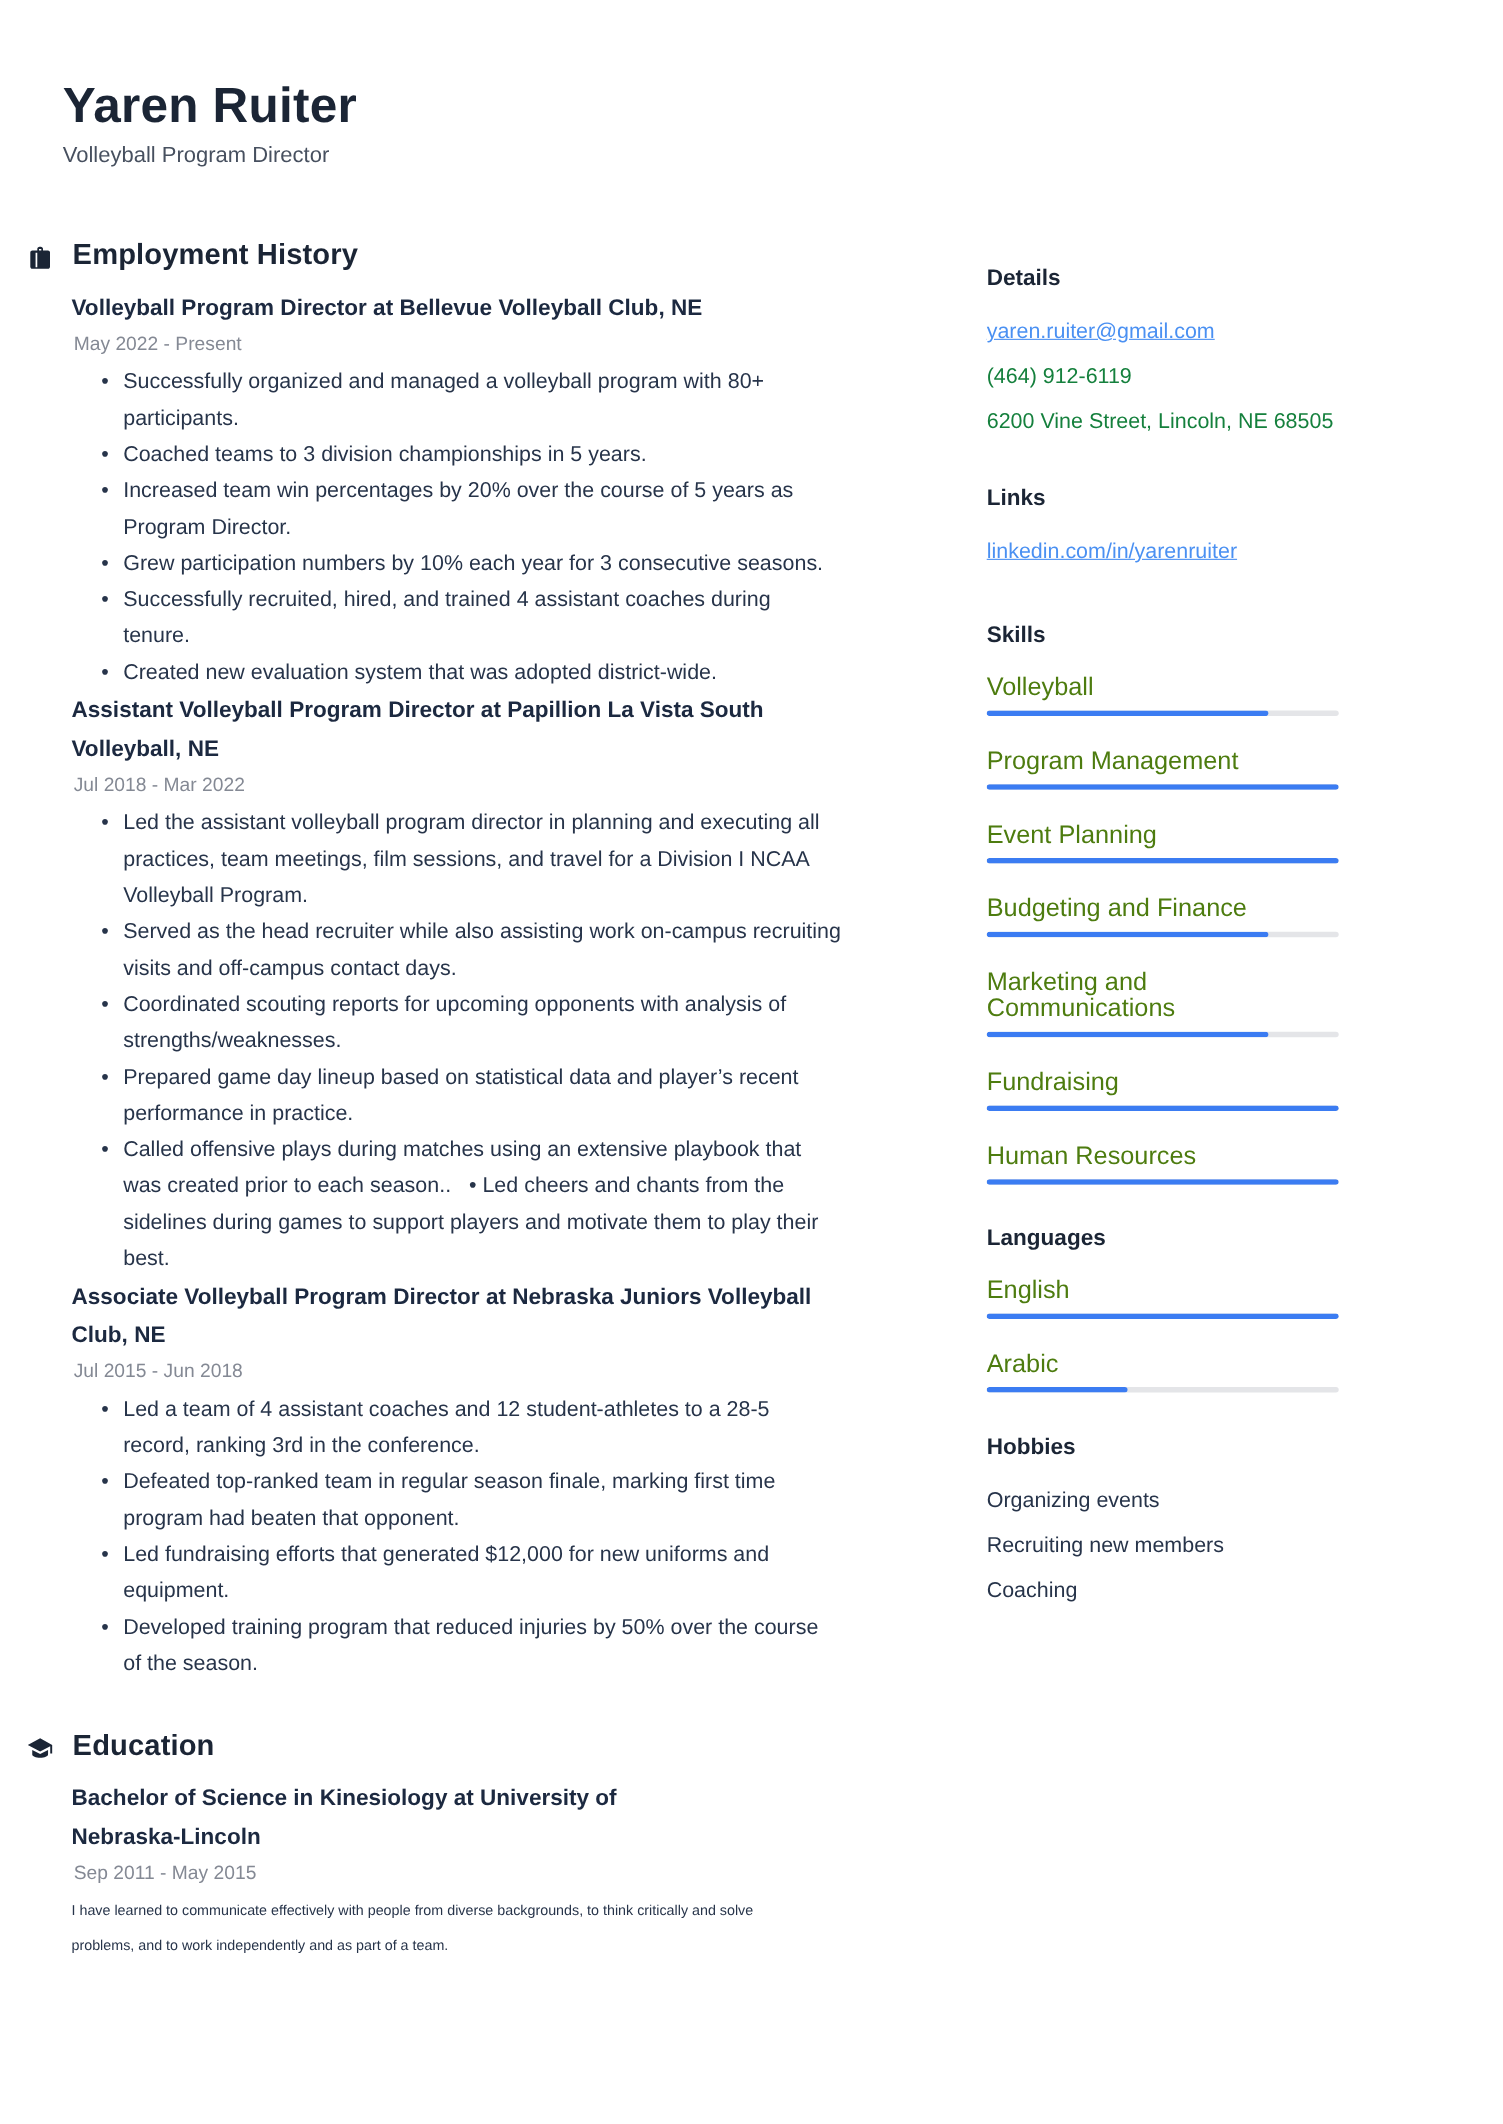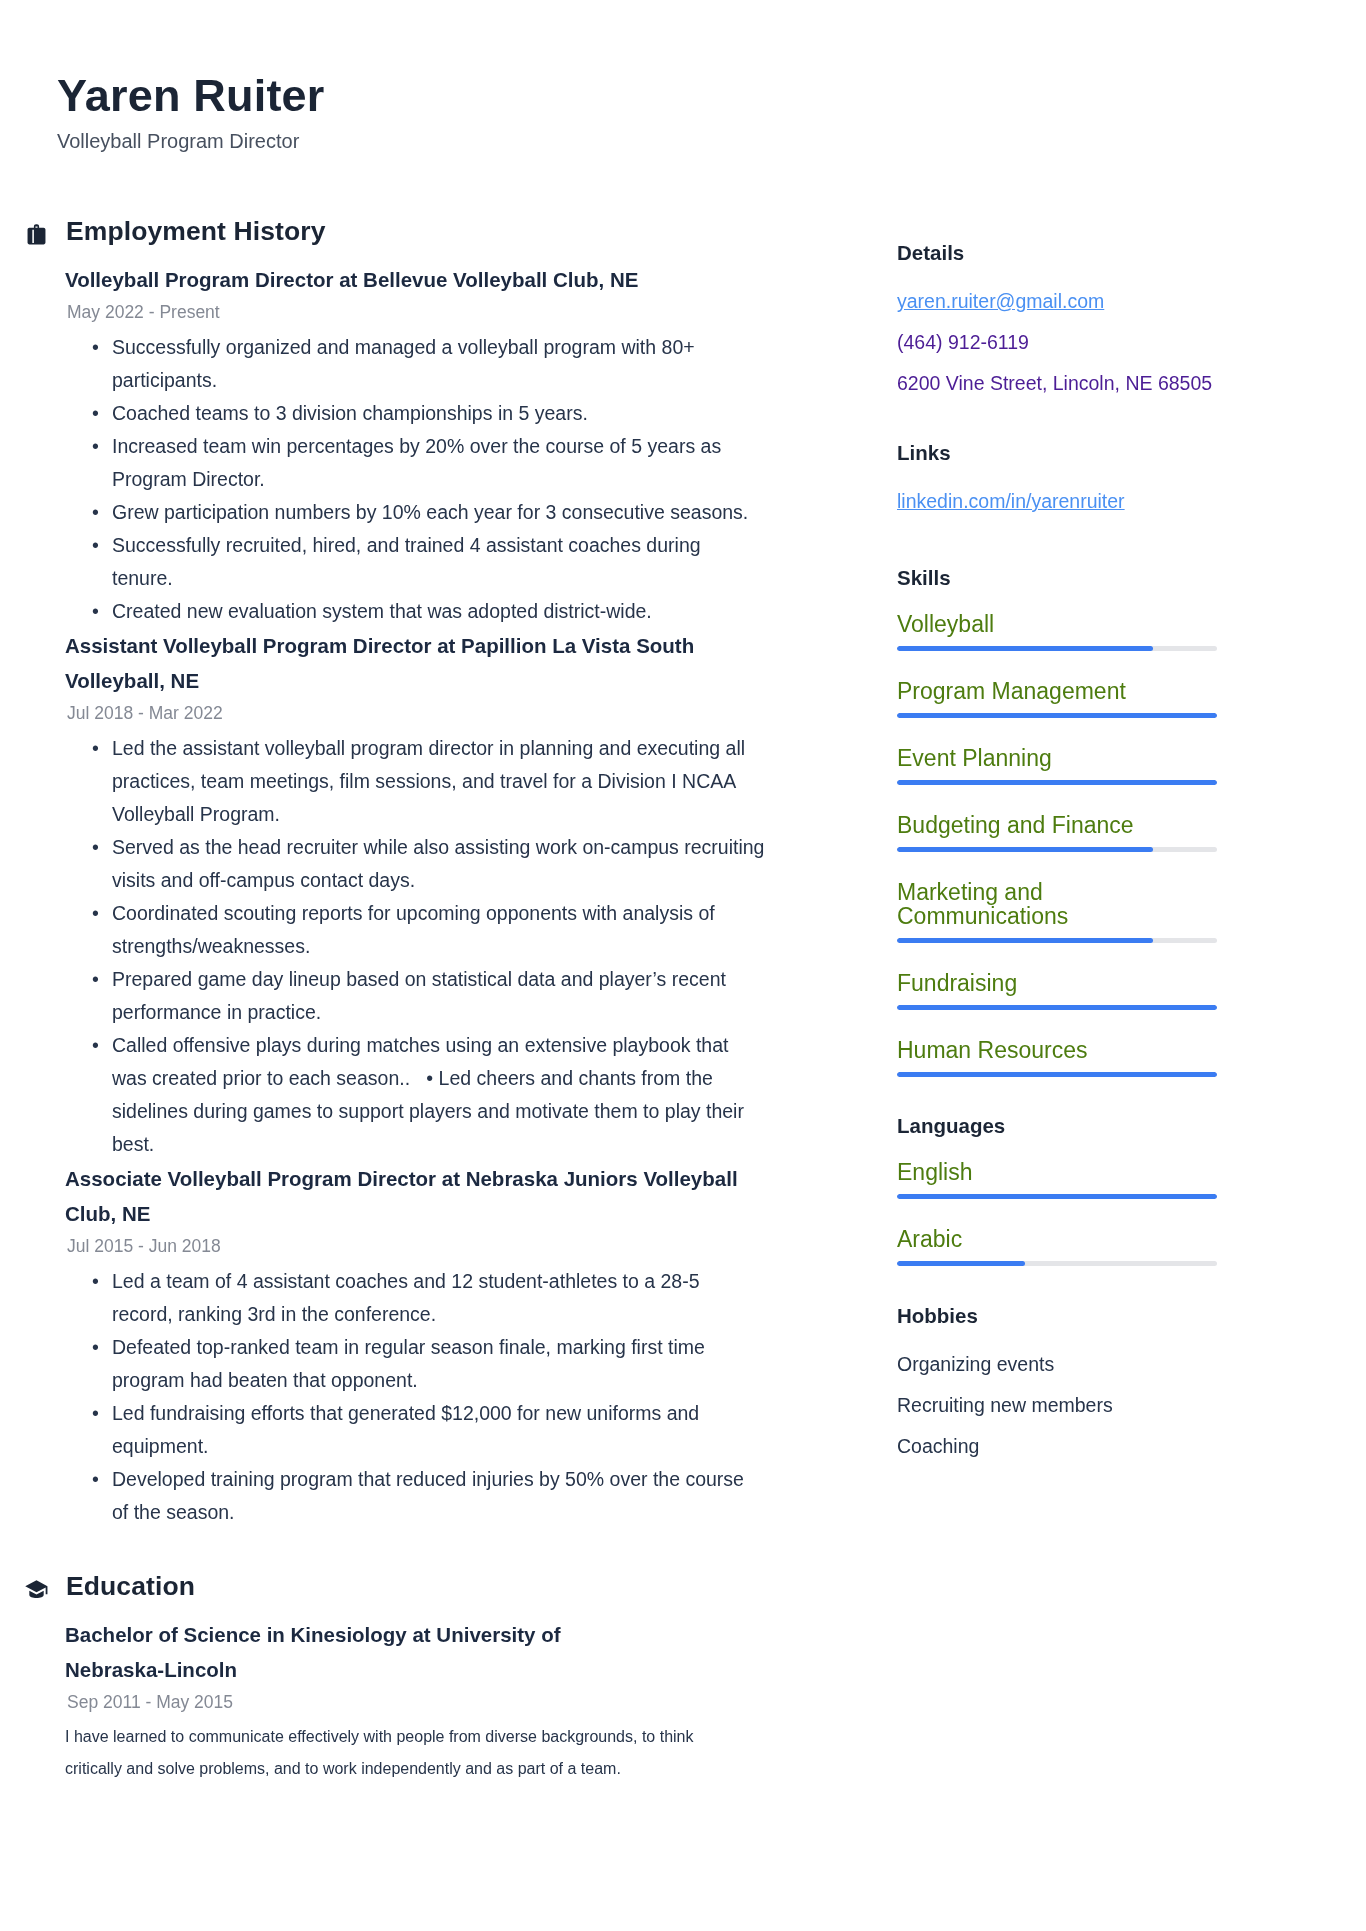--- a/index.html
+++ b/index.html
@@ -28,26 +28,26 @@
   .job-title{font-size:20.5px;font-weight:700;line-height:35px;color:#1c2940;max-width:700px;}
   .job-dates{font-size:17.5px;color:#848994;line-height:24px;margin:3px 0 7px 2px;}
   ul.bullets{margin:0;padding:0;list-style:none;max-width:700px;}
   ul.bullets li{
     position:relative;padding-left:47px;font-size:19.5px;line-height:33px;
     color:#27344a;white-space:pre-wrap;max-width:655px;
   }
   ul.bullets li::before{content:"\2022";position:absolute;left:27px;top:0;color:#27344a;}
 
   .edu-item .job-title{max-width:560px;}
-  .edu-desc{font-size:16px;line-height:32px;color:#27344a;max-width:662px;margin-top:4px;}
+  .edu-desc{font-size:13px;line-height:32px;color:#27344a;max-width:662px;margin-top:4px;}
 
   
   .sidebar section{margin-bottom:37px;}
   .sidebar h3{font-size:20.5px;font-weight:700;color:#1b2535;margin:0 0 16px 0;}
-  .detail-line{font-size:19.5px;line-height:41px;color:#4c1d95;}
+  .detail-line{font-size:19.5px;line-height:41px;color:#15803d;}
   a.link{color:#4a90f2;text-decoration:underline;font-size:19.5px;line-height:41px;display:inline-block;cursor:pointer;}
   .skill{margin-bottom:28px;}
   .skill .lbl{font-size:23px;line-height:24px;color:#4d7c0f;margin-bottom:10px;}
   .track{width:320px;height:5px;background:#e4e5e8;border-radius:3px;overflow:hidden;}
   .fill{height:5px;background:#3b7cf2;border-radius:3px;}
   .hobby-line{font-size:19.5px;line-height:41px;color:#27344a;}
   .sidebar .gap-skills{margin-top:44px;}
 </style>
 </head>
 <body>

